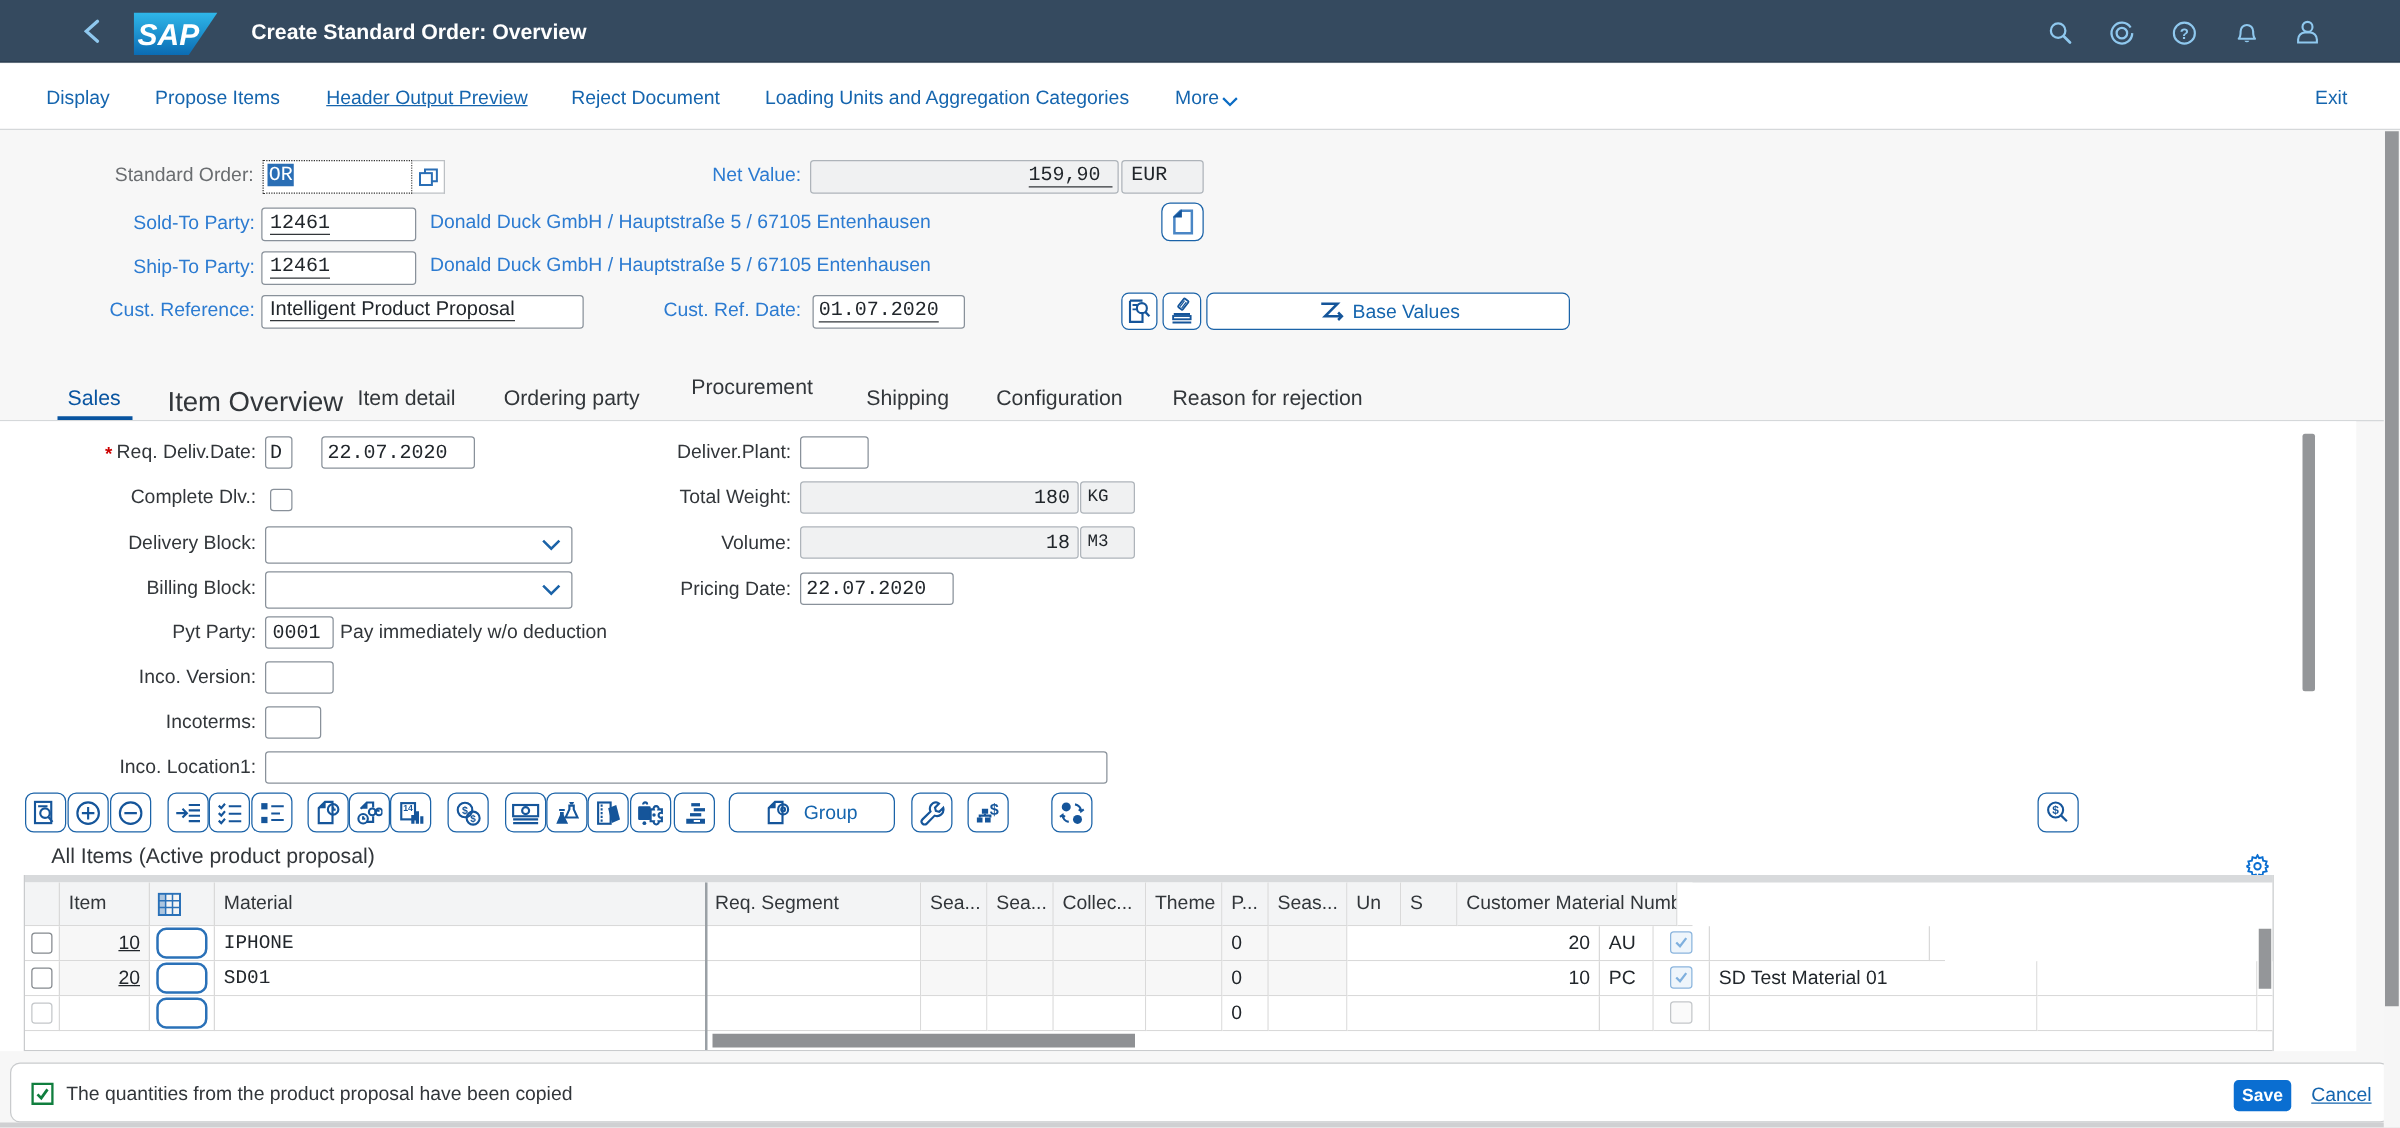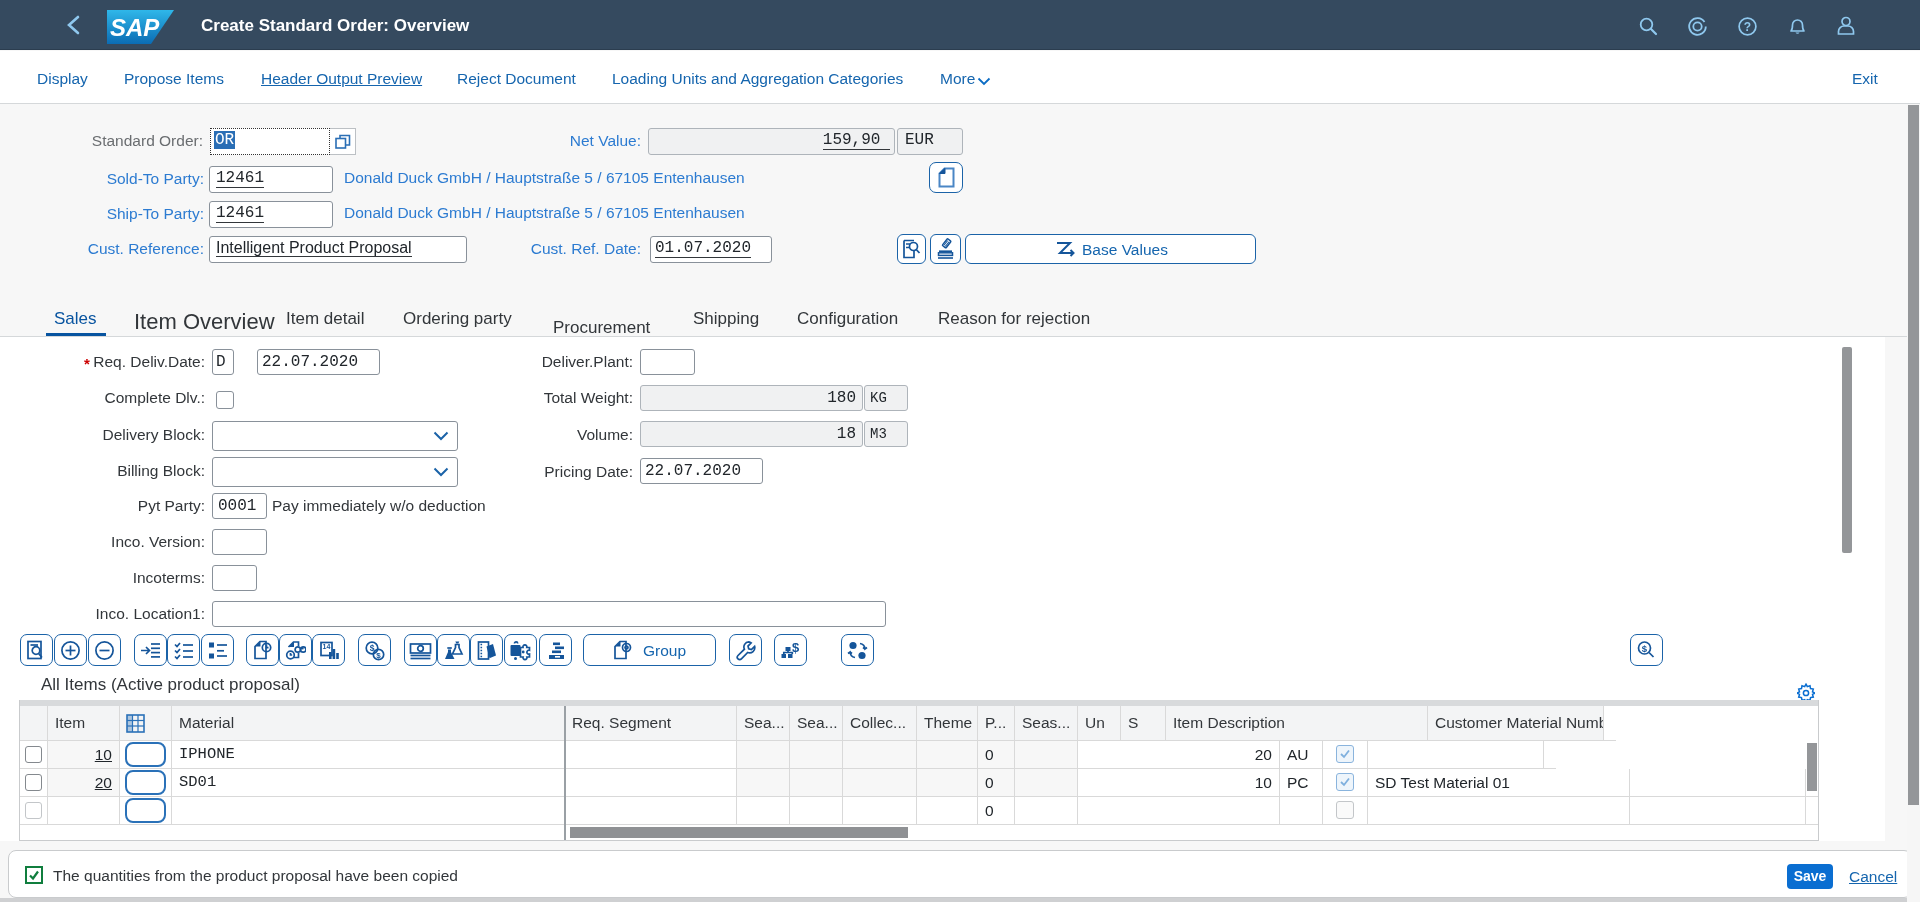--- a/index.html
+++ b/index.html
@@ -131,21 +131,21 @@
   <path d="M15.5 10 l3 3 -3 3" fill="none" stroke="#15559a" stroke-width="2"></path>
 </svg>
 <div class="abs" style="left:1082px;top:241px;font-size:15.5px;color:#1565ae;">Base Values</div>
 
 <div class="abs" id="tabstrip" style="left:0;top:336px;width:1920px;height:1px;background:#d5d8da;"></div>
 <div class="abs" style="top:309px;left:54px;font-size:17px;color:#0854a0;">Sales</div>
 <div class="abs" style="left:46px;top:333px;width:60px;height:3px;background:#0854a0;"></div>
 <div class="abs" style="top:309px;left:134px;font-size:22px;color:#32363a;">Item Overview</div>
 <div class="abs" style="top:309px;left:286px;font-size:17px;color:#32363a;">Item detail</div>
 <div class="abs" style="top:309px;left:403px;font-size:17px;color:#32363a;">Ordering party</div>
-<div class="abs" style="top:318px;left:553px;font-size:17px;color:#32363a;">Procurement</div>
+<div class="abs" style="top:300px;left:553px;font-size:17px;color:#32363a;">Procurement</div>
 <div class="abs" style="top:309px;left:693px;font-size:17px;color:#32363a;">Shipping</div>
 <div class="abs" style="top:309px;left:797px;font-size:17px;color:#32363a;">Configuration</div>
 <div class="abs" style="top:309px;left:938px;font-size:17px;color:#32363a;">Reason for rejection</div>
 
 <div class="abs" id="panel" style="left:0;top:337px;width:1885px;height:504px;background:#fff;"></div>
 
 <div class="abs" style="left:1842px;top:347px;width:10px;height:206px;background:#949699;border-radius:2px;"></div>
 
 <div class="abs" style="left:84px;top:355px;color:#c00;font-size:15px;font-weight:bold;">*</div>
 <div class="abs lbl" style="left:0;top:349px;width:205px;">Req. Deliv.Date:</div>
@@ -375,21 +375,20 @@
  <div class="c hc padl" style="width:393px;">Material</div>
  <div class="c hc padl" style="width:172px;">Req. Segment</div>
  <div class="c hc padl" style="width:53px;">Sea...</div>
  <div class="c hc padl" style="width:53px;">Sea...</div>
  <div class="c hc padl" style="width:74px;">Collec...</div>
  <div class="c hc padl" style="width:61px;">Theme</div>
  <div class="c hc padl" style="width:37px;">P...</div>
  <div class="c hc padl" style="width:63px;">Seas...</div>
  <div class="c hc padl" style="width:43px;">Un</div>
  <div class="c hc padl" style="width:45px;">S</div>
- <div class="c hc padl" style="width:262px;">Item Description</div>
  <div class="c hc padl" style="width:176px;">Customer Material Numb</div>
  <div class="c" style="width:12px;border-right:none;"></div>
 </div>
 
 <div class="trow" style="top:741px;height:28px;">
  <div class="c" style="width:28px;">
       <div class="cbx"></div>
     </div>
  <div class="c g padr" style="width:72px;"><span style="text-decoration:underline;">10</span></div>
  <div class="c" style="width:52px;">

